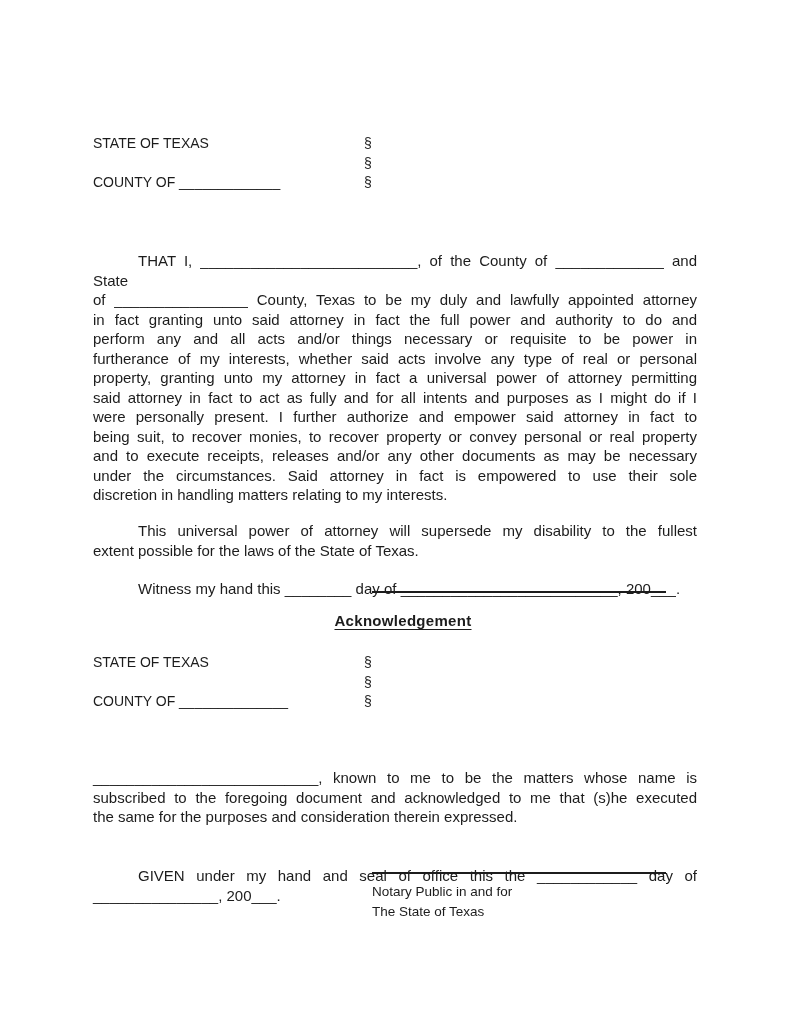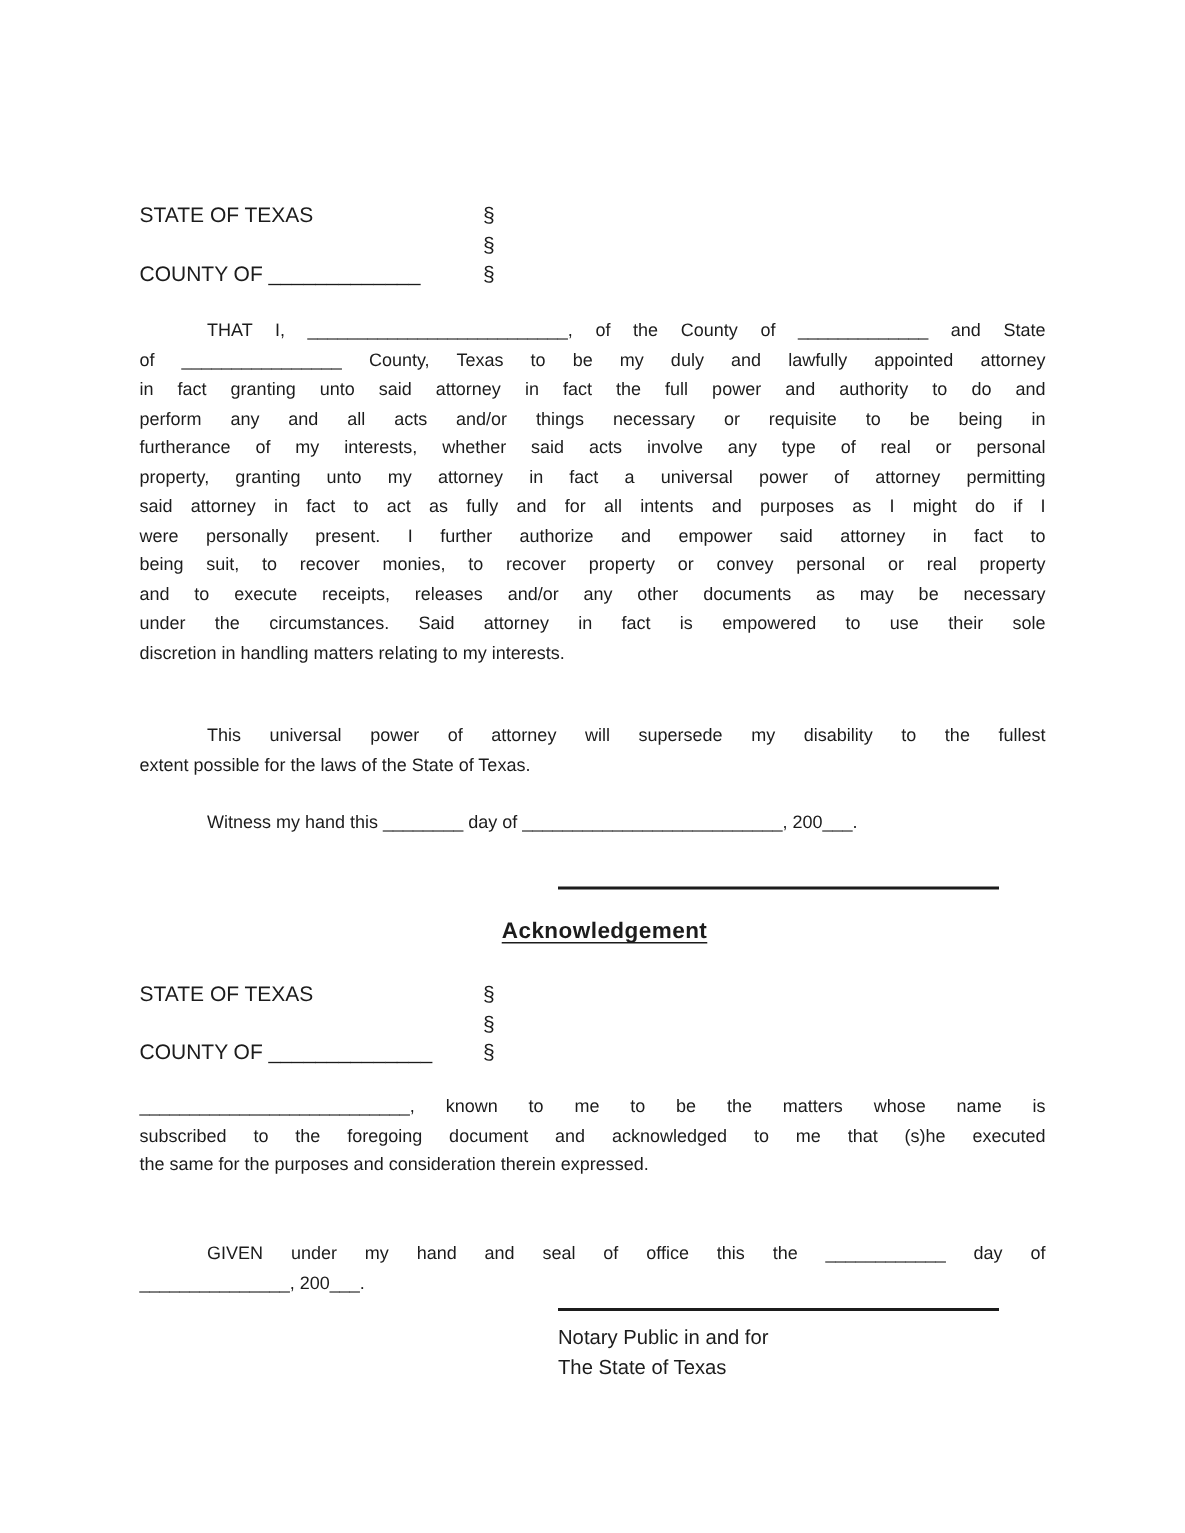--- a/index.html
+++ b/index.html
@@ -28,29 +28,30 @@
   
   .venue {
     position: absolute;
     left: 93px;
     width: 604px;
     font-size: 14px;
     line-height: 19.5px;
   }
   .venue1 { top: 134px; }
   .venue2 { top: 653px; }
-  .vrow { display: grid; grid-template-columns: 229px 48px auto; }
+  .vrow { display: grid; grid-template-columns: 229px 48px auto; gap: 42px; }
   .vleft, .vsect, .vright { white-space: nowrap; }
   
   .para {
     position: absolute;
     left: 93px;
     width: 604px;
-    font-size: 12px;
+    font-size: 15px;
     line-height: 19.5px;
+    margin-top: 40px;
   }
   .p1 { top: 211px; }
   .p2 { top: 481px; }
   .witness { top: 539px; }
   .ackp1 { top: 728px; }
   .ackp2 { top: 826px; }
   .ln { text-align: justify; text-align-last: justify; }
   .ln.last { text-align: left; text-align-last: left; }
   .ln.first { text-indent: 45px; }
   .sig-line {
@@ -103,21 +104,21 @@
       <span class="vleft">COUNTY OF _____________</span>
       <span class="vsect">§</span>
       <span class="vright"></span>
     </div>
   </div>
 
   <div class="para p1">
     <div class="ln first">THAT I, __________________________, of the County of _____________ and State</div>
     <div class="ln">of ________________ County, Texas to be my duly and lawfully appointed attorney</div>
     <div class="ln">in fact granting unto said attorney in fact the full power and authority to do and</div>
-    <div class="ln">perform any and all acts and/or things necessary or requisite to be being in</div>
+    <div class="ln">perform any and all acts and/or things necessary or requisite to be power in</div>
     <div class="ln">furtherance of my interests, whether said acts involve any type of real or personal</div>
     <div class="ln">property, granting unto my attorney in fact a universal power of attorney permitting</div>
     <div class="ln">said attorney in fact to act as fully and for all intents and purposes as I might do if I</div>
     <div class="ln">were personally present.  I further authorize and empower said attorney in fact to</div>
     <div class="ln">being suit, to recover monies, to recover property or convey personal or real property</div>
     <div class="ln">and to execute receipts, releases and/or any other documents as may be necessary</div>
     <div class="ln">under the circumstances.  Said attorney in fact is empowered to use their sole</div>
     <div class="ln last">discretion in handling matters relating to my interests.</div>
   </div>
 

